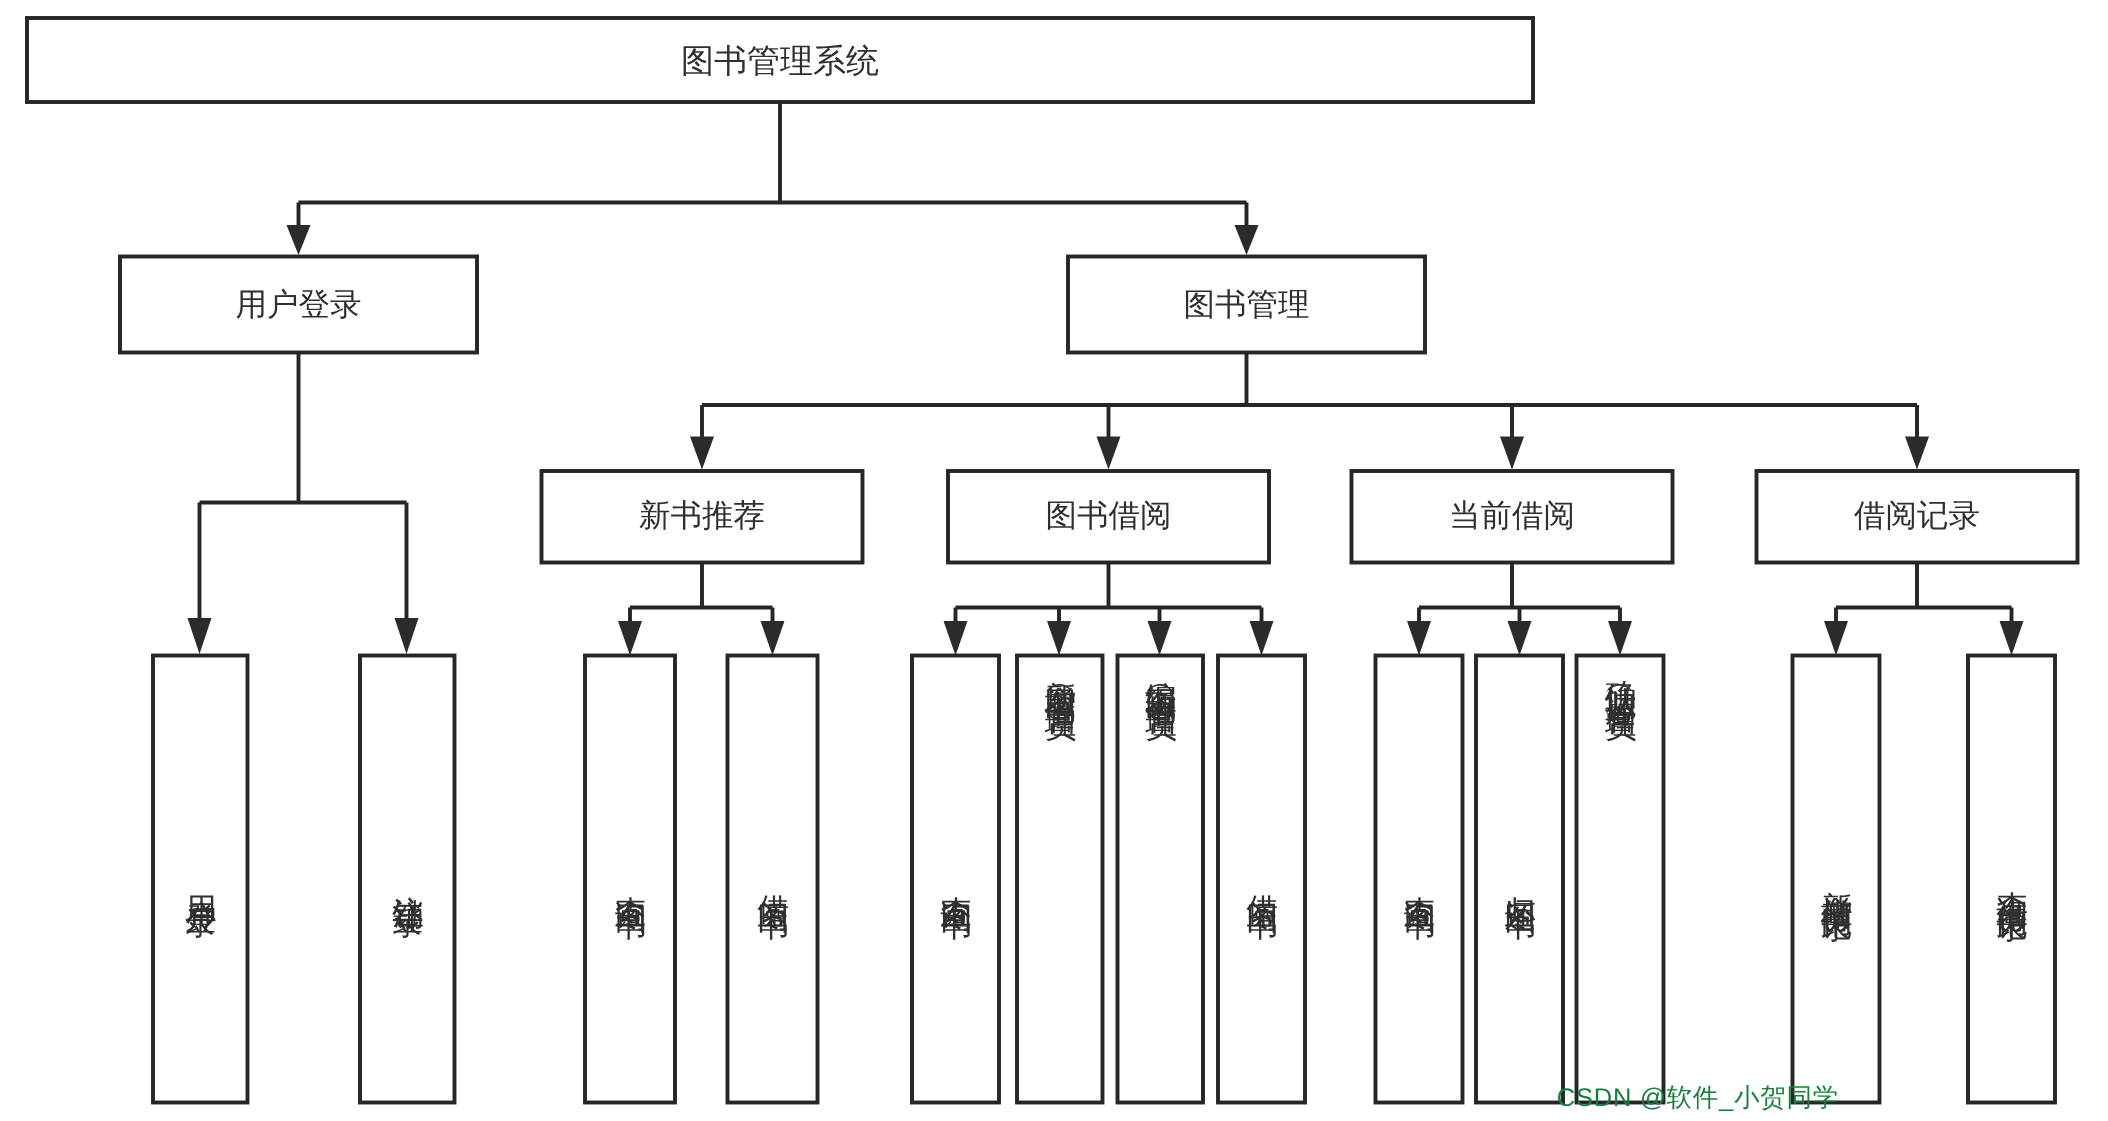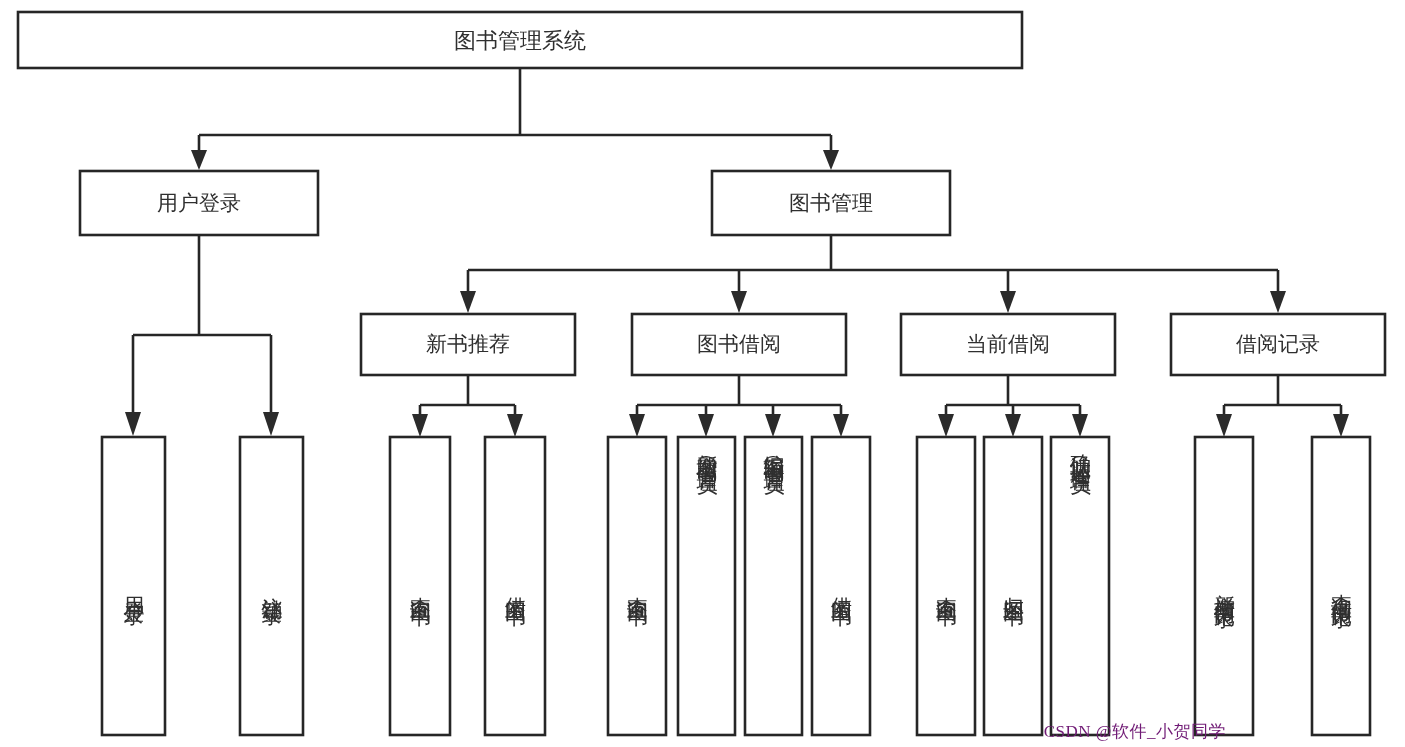--- a/index.html
+++ b/index.html
@@ -67,23 +67,23 @@
     font-family: "DejaVu Sans", "Liberation Sans", sans-serif;
     font-size: 21px;
     color: #2f2f2f;
     line-height: 1;
     white-space: nowrap;
   }
   .watermark {
     position: absolute;
     right: 10px;
     bottom: 4px;
-    font-family: Liberation Serif, serif;
+    font-family: Liberation Sans, sans-serif;
     font-size: 17px;
-    color: #701a75;
+    color: #15803d;
     letter-spacing: 0.5px;
     user-select: none;
   }
 </style>
 </head>
 <body>
 
 <div id="diagram-root">
 
   <svg id="flow-svg" viewBox="0 0 1405 747">

